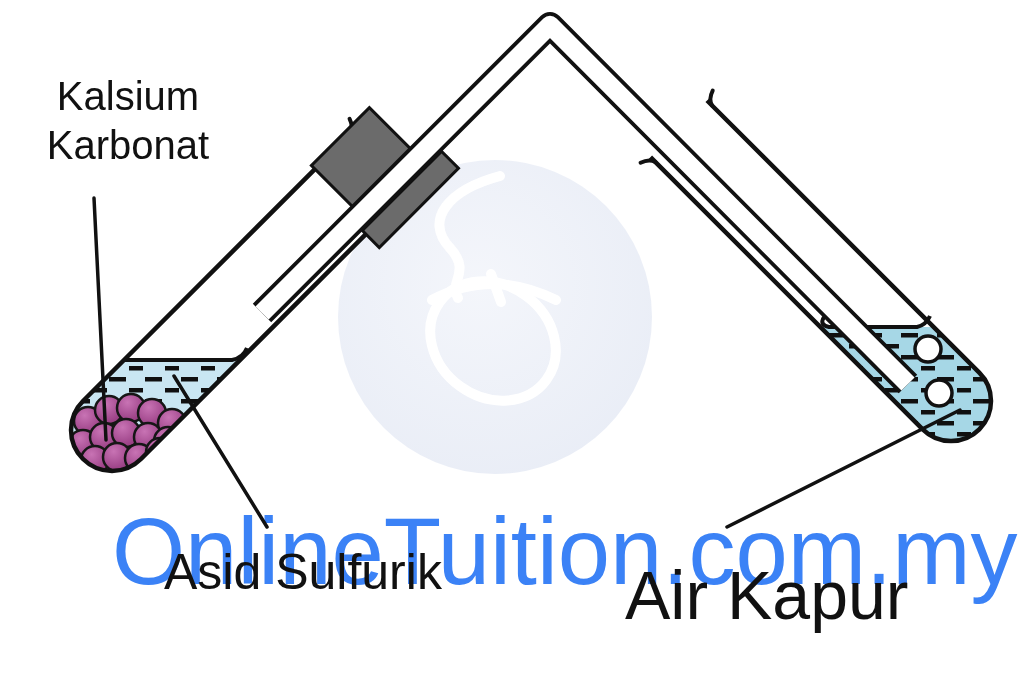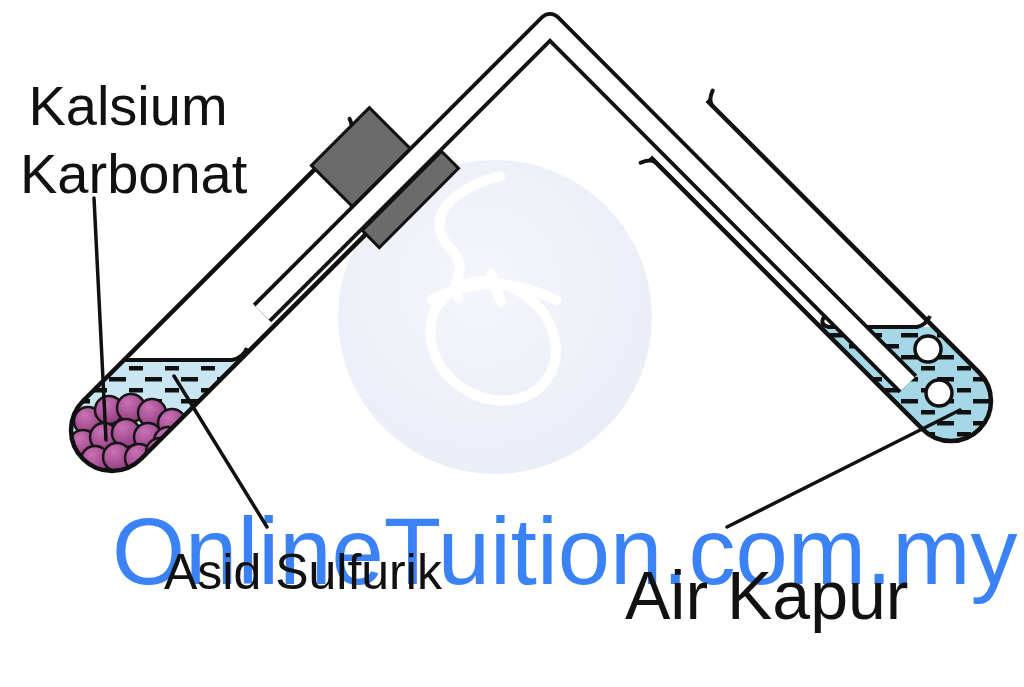--- a/index.html
+++ b/index.html
@@ -8,21 +8,21 @@
     background:#ffffff;font-family:"Liberation Sans",sans-serif;
   }
   .stage svg{position:absolute;left:0;top:0;z-index:2;}
   .wm-text{
     position:absolute;left:112px;top:498px;z-index:1;
     font-size:94px;letter-spacing:0px;white-space:nowrap;
     user-select:none;
   }
   .lbl{position:absolute;z-index:3;color:#111111;}
   .lbl-kalsium{left:20px;top:72px;width:216px;text-align:center;
-    font-size:56px;line-height:1.22;}
+    font-size:40px;line-height:1.22;}
   .lbl-asid{left:164px;top:543px;font-size:50px;white-space:nowrap;}
   .lbl-air{left:625px;top:556px;font-size:68px;white-space:nowrap;}
 </style>
 </head>
 <body>
 
 <div class="stage">
 
   <div class="wm-text" style="color: #3b82f6;">OnlineTuition.com.my</div>
 

